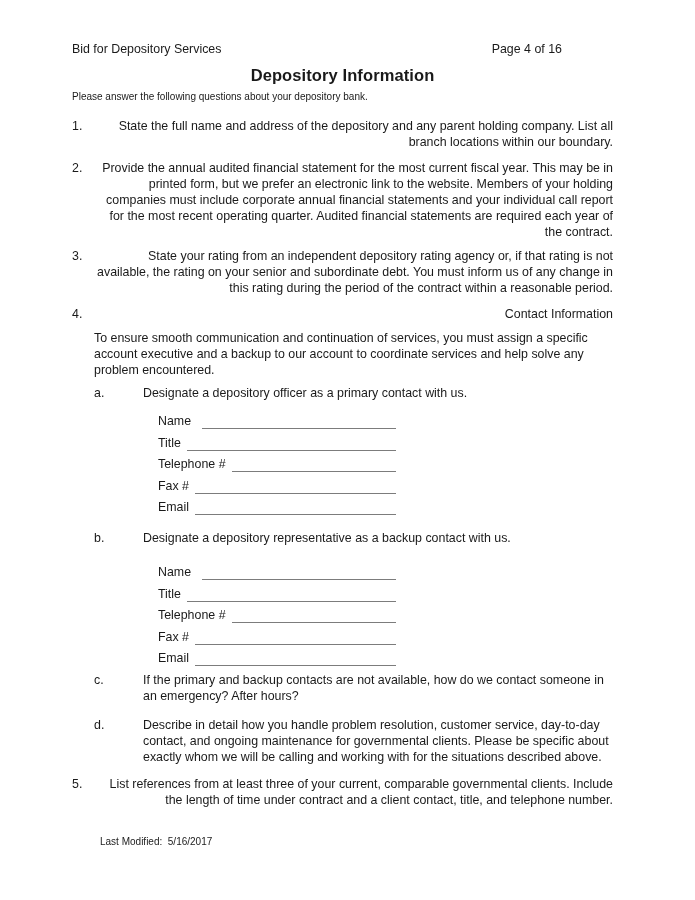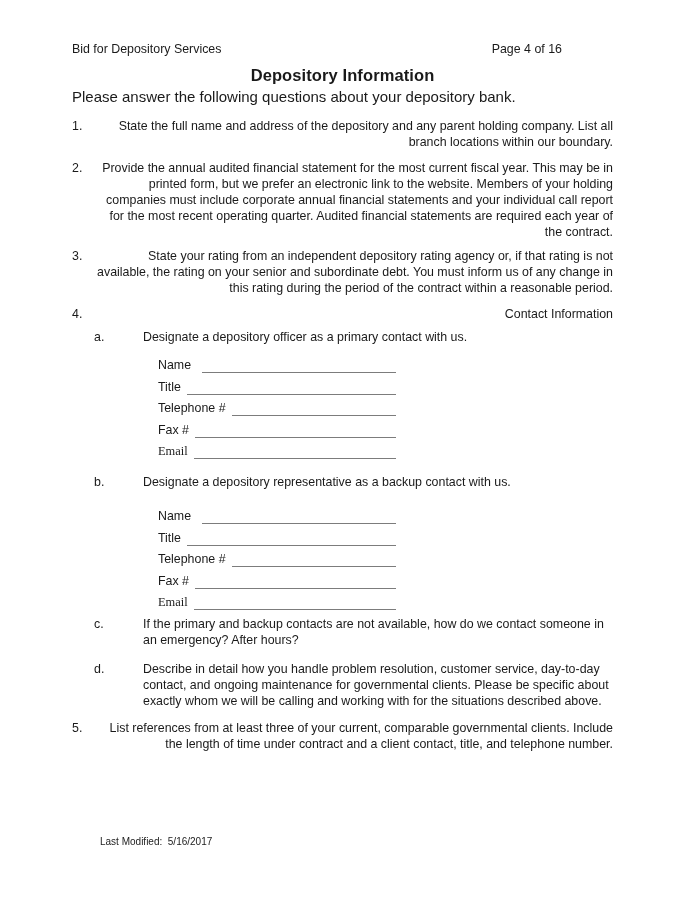--- a/index.html
+++ b/index.html
@@ -22,21 +22,21 @@
     font-size:12.4px; line-height:16px;
   }
   h1.title {
     margin-top:9px;
     font-size:16.5px; line-height:19px; font-weight:bold;
     letter-spacing:0.1px;
     text-align:center;
   }
   .intro {
     margin-top:4px;
-    font-size:15px; line-height:16px;
+    font-size:10px; line-height:16px;
   }
   .q {
     display:flex;
     font-size:12.4px; line-height:16px;
   }
   .q .num { width:22px; flex:0 0 22px; }
   .q .qt  { flex:1;text-align:right; }
   .q1 { margin-top:13px; }
   .q2 { margin-top:10px; }
   .q3 { margin-top:8px; }
@@ -62,21 +62,21 @@
     width:238px;
   }
   .cf-a { margin-top:12px; }
   .cf-b { margin-top:18px; }
   .frow {
     display:flex; align-items:flex-end;
     height:16px;
     margin-bottom:5.5px;
     font-size:12.4px; line-height:16px;
   }
-  .frow:last-child { margin-bottom:0;font-family:Liberation Serif, serif; }
+  .frow:last-child { margin-bottom:0; }
   .frow .flabel { white-space:nowrap; }
   .frow .blank {
     flex:1;
     height:13px;
     margin-left:6px;
     border-bottom:1px solid #7c7c7c;
   }
   .frow.fr-name .blank { margin-left:11px; }
   .footer {
     position:absolute;
@@ -115,20 +115,21 @@
     <span class="qt">State your rating from an independent depository rating agency or, if that rating is not available, the rating on your senior and subordinate debt. You must inform us of any change in this rating during the period of the contract within a reasonable period.</span>
   </div>
 
   <div class="q q4">
     <span class="num">4.</span>
     <span class="qt">Contact Information</span>
   </div>
 
   <div class="q4-body">
 
+    <p class="q4-para">To ensure smooth communication and continuation of services, you must assign a specific account executive and a backup to our account to coordinate services and help solve any problem encountered.</p>
 
     <div class="sub sub-a">
       <span class="letter">a.</span>
       <span class="st">Designate a depository officer as a primary contact with us.</span>
     </div>
 
     <div class="contact-form cf-a">
       <div class="frow fr-name">
         <span class="flabel">Name</span>
         <span class="blank"></span>

